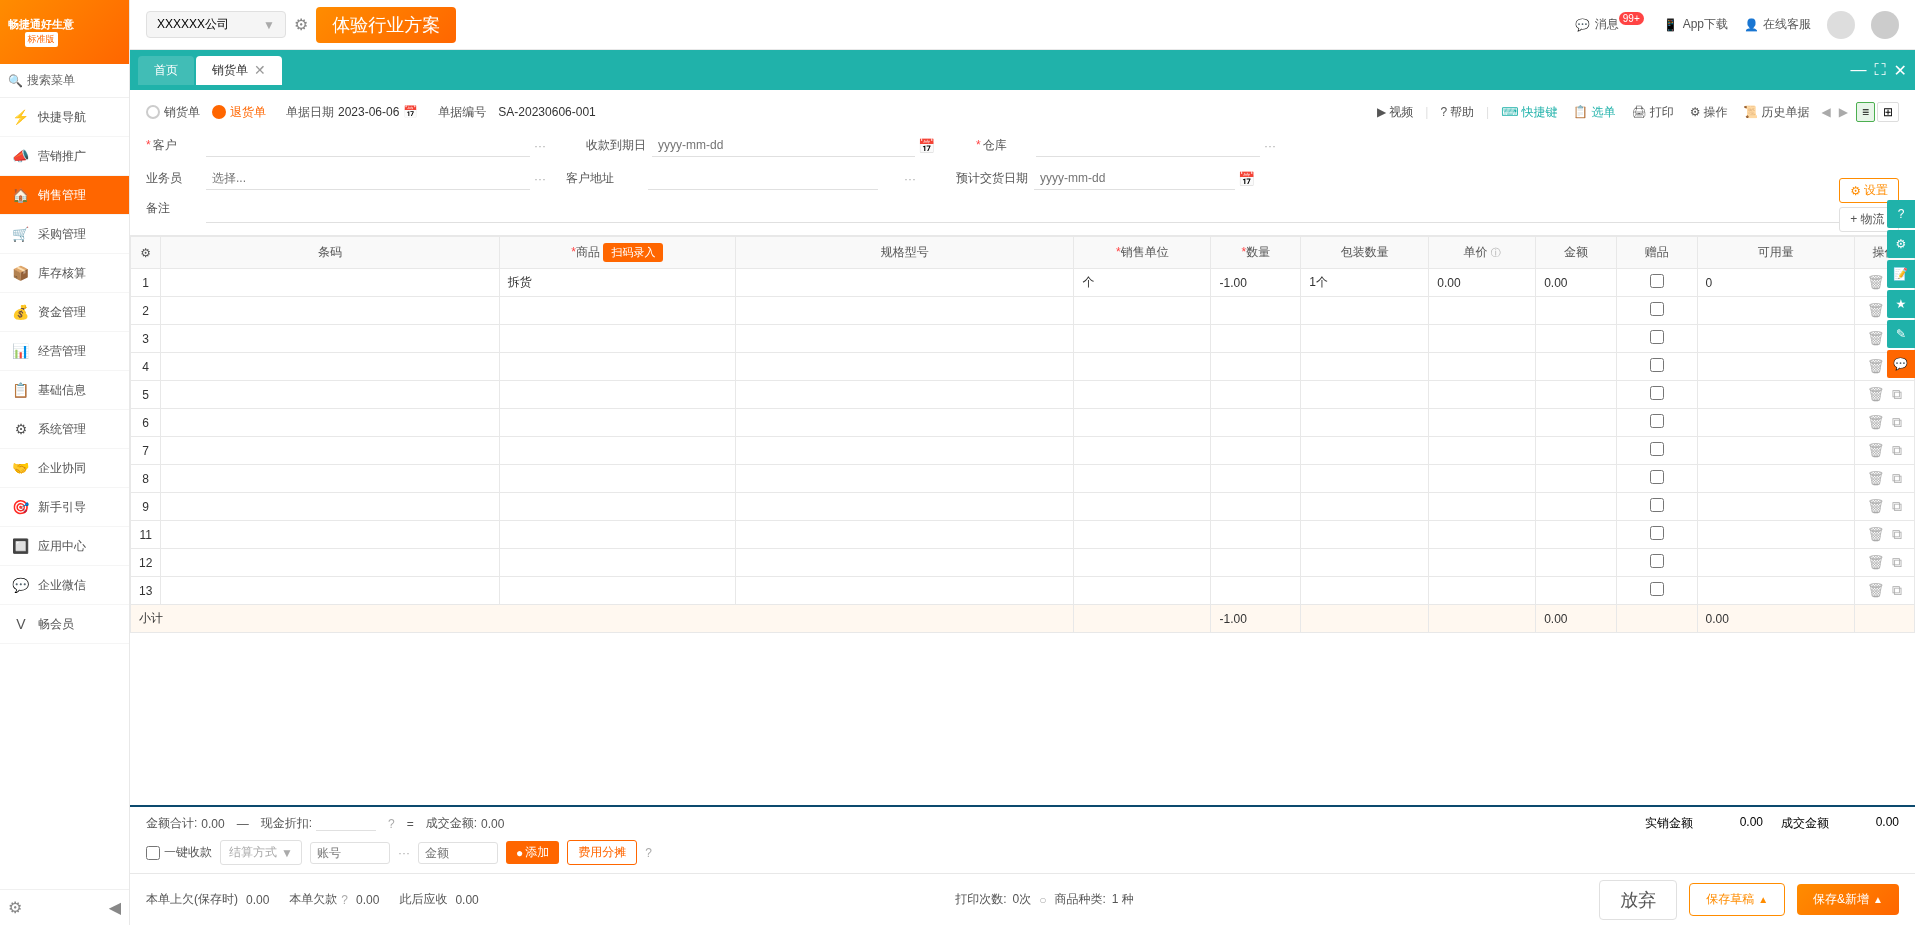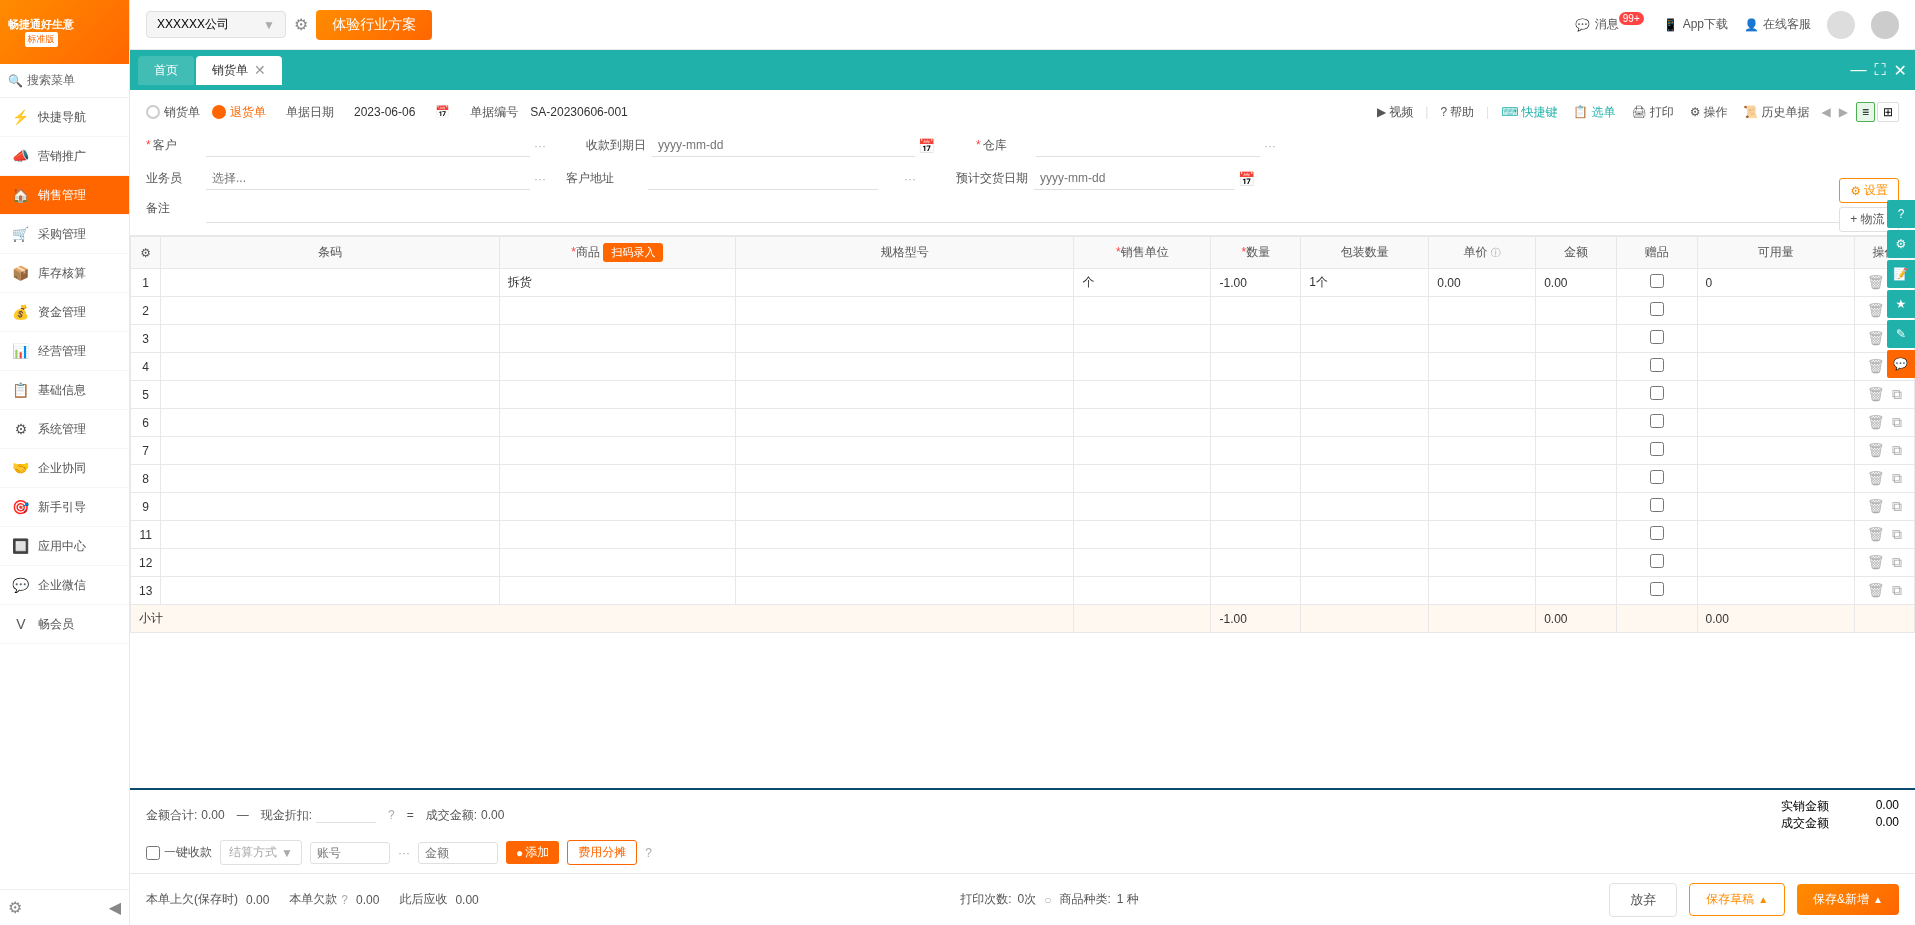--- a/index.html
+++ b/index.html
@@ -17,21 +17,21 @@
     .sidebar-bottom { margin-top: auto; padding: 8px; display: flex; align-items: center; justify-content: space-between; border-top: 1px solid #f0f0f0; }
 
     
     .main { flex: 1; display: flex; flex-direction: column; height: 925px; overflow: hidden; }
 
     
     .topbar { height: 50px; background: #fff; display: flex; align-items: center; justify-content: space-between; padding: 0 16px; border-bottom: 1px solid #e8e8e8; flex-shrink: 0; }
     .topbar-left { display: flex; align-items: center; gap: 8px; }
     .company-select { display: flex; align-items: center; gap: 6px; background: #f5f5f5; border: 1px solid #e0e0e0; border-radius: 4px; padding: 4px 10px; cursor: pointer; min-width: 140px; }
     .gear-btn { color: #888; cursor: pointer; font-size: 16px; }
-    .trial-btn { background: linear-gradient(135deg, #ff8c00, #ff6600); color: #fff; border: none; border-radius: 4px; padding: 6px 16px; cursor: pointer; font-size: 14px; }
+    .trial-btn { background: linear-gradient(135deg, #ff8c00, #ff6600); color: #fff; border: none; border-radius: 4px; padding: 6px 16px; cursor: pointer; font-size: 18px; }
     .topbar-right { display: flex; align-items: center; gap: 16px; }
     .topbar-right-item { display: flex; align-items: center; gap: 4px; color: #555; cursor: pointer; font-size: 12px; }
     .notification-badge { background: #ff4444; color: #fff; border-radius: 8px; padding: 1px 4px; font-size: 10px; position: relative; top: -6px; left: -4px; }
     .avatar { width: 28px; height: 28px; border-radius: 50%; background: #ddd; }
 
     
     .tabbar { height: 40px; background: #20b2aa; display: flex; align-items: center; padding: 0 8px; flex-shrink: 0; }
     .tab { padding: 6px 16px; color: #fff; cursor: pointer; display: flex; align-items: center; gap: 6px; border-radius: 4px 4px 0 0; font-size: 13px; }
     .tab.active { background: #fff; color: #333; }
     .tab-close { color: #999; font-size: 14px; cursor: pointer; }
@@ -40,21 +40,21 @@
     
     .content { flex: 1; background: #f5f5f5; overflow: hidden; display: flex; flex-direction: column; }
 
     
     .form-area { background: #fff; padding: 12px 16px; border-bottom: 1px solid #e8e8e8; flex-shrink: 0; }
     .form-header { display: flex; align-items: center; gap: 20px; margin-bottom: 12px; }
     .radio-group { display: flex; align-items: center; gap: 12px; }
     .radio-item { display: flex; align-items: center; gap: 4px; cursor: pointer; color: #555; }
     .radio-dot { width: 14px; height: 14px; border-radius: 50%; border: 2px solid #ccc; }
     .radio-dot.selected { border-color: #ff6600; background: #ff6600; }
-    .date-field { display: flex; align-items: center; gap: 20px; color: #333; }
+    .date-field { display: flex; align-items: center; gap: 4px; color: #333; }
     .date-label { color: #555; }
     .date-value { color: #333; font-weight: 500; }
     .id-field { display: flex; align-items: center; gap: 6px; color: #555; }
     .form-toolbar { display: flex; align-items: center; gap: 8px; margin-left: auto; color: #555; font-size: 12px; }
     .toolbar-item { display: flex; align-items: center; gap: 3px; cursor: pointer; padding: 0 4px; }
     .list-view-btns { display: flex; gap: 2px; }
     .list-view-btn { padding: 2px 5px; border: 1px solid #ddd; background: #fff; cursor: pointer; border-radius: 2px; }
     .list-view-btn.active { background: #e8f5e9; border-color: #4caf50; }
 
     .form-rows { display: flex; flex-direction: column; gap: 10px; }
@@ -90,21 +90,21 @@
     .add-btn { background: #ff6600; color: #fff; border: none; border-radius: 3px; padding: 3px 10px; cursor: pointer; display: flex; align-items: center; gap: 2px; }
     .fee-btn { background: #fff; color: #ff6600; border: 1px solid #ff6600; border-radius: 3px; padding: 3px 10px; cursor: pointer; }
 
     
     .footer-bar { height: 52px; background: #fff; border-top: 1px solid #e8e8e8; display: flex; align-items: center; justify-content: space-between; padding: 0 16px; flex-shrink: 0; }
     .footer-left { display: flex; align-items: center; gap: 20px; color: #555; }
     .footer-item { display: flex; align-items: center; gap: 4px; }
     .footer-center { display: flex; align-items: center; gap: 8px; color: #555; margin-left: 11px; }
     .footer-right { display: flex; align-items: center; gap: 12px; }
     .right-summary-row { display: flex; justify-content: space-between; gap: 20px; }
-    .abandon-btn { border: 1px solid #e0e0e0; background: #fff; color: #555; border-radius: 4px; padding: 7px 20px; cursor: pointer; font-size: 13px; }
+    .abandon-btn { border: 1px solid #e0e0e0; background: #fff; color: #555; border-radius: 4px; padding: 7px 20px; cursor: pointer; font-size: 18px; }
     .save-draft-btn { border: 1px solid #ff8c00; background: #fff; color: #ff8c00; border-radius: 4px; padding: 7px 16px; cursor: pointer; font-size: 13px; display: flex; align-items: center; gap: 4px; }
     .save-new-btn { background: linear-gradient(135deg, #ff8c00, #ff6600); color: #fff; border: none; border-radius: 4px; padding: 7px 16px; cursor: pointer; font-size: 13px; display: flex; align-items: center; gap: 4px; }
 
     
     .right-float { position: fixed; right: 0; top: 200px; display: flex; flex-direction: column; gap: 2px; z-index: 100; }
     .float-btn { width: 28px; height: 28px; background: #20b2aa; color: #fff; display: flex; align-items: center; justify-content: center; cursor: pointer; font-size: 12px; border-radius: 2px 0 0 2px; }
     .float-btn.orange { background: #ff6600; }
     .settings-btn { border: 1px solid #ff8c00; color: #ff8c00; background: #fff; border-radius: 3px; padding: 3px 10px; cursor: pointer; font-size: 12px; display: flex; align-items: center; gap: 3px; white-space: nowrap; }
     .flow-btn { border: 1px solid #e0e0e0; color: #555; background: #fff; border-radius: 3px; padding: 3px 10px; cursor: pointer; font-size: 12px; display: flex; align-items: center; gap: 3px; white-space: nowrap; }
 
@@ -606,21 +606,21 @@
         <div class="summary-item">
           <span>现金折扣:</span>
           <input type="text" style="width: 60px; border-top: none; border-right: none; border-left: none; border-image: initial; border-bottom: 1px solid rgb(224, 224, 224);">
         </div>
         <span style="color:#aaa;cursor:pointer;">?</span>
         <span style="color:#555;">=</span>
         <div class="summary-item">
           <span>成交金额:</span>
           <span>0.00</span>
         </div>
-        <div style="margin-left:auto;display:flex;flex-direction:column;align-items:flex-end;gap:0;">
+        <div style="margin-left:auto;display:flex;flex-direction:row;align-items:flex-end;gap:18px;">
           <div class="right-summary-row">
             <span>实销金额</span>
             <span style="font-weight:500;min-width:50px;text-align:right;">0.00</span>
           </div>
           <div class="right-summary-row">
             <span>成交金额</span>
             <span style="font-weight:500;min-width:50px;text-align:right;">0.00</span>
           </div>
         </div>
       </div>

